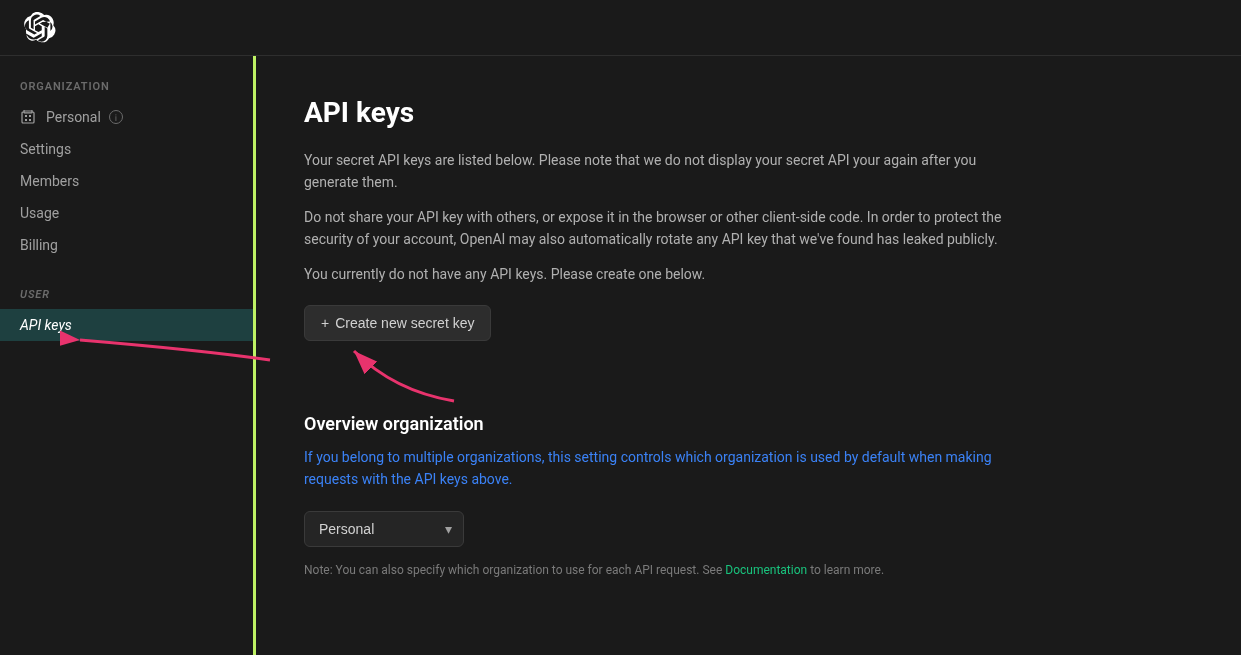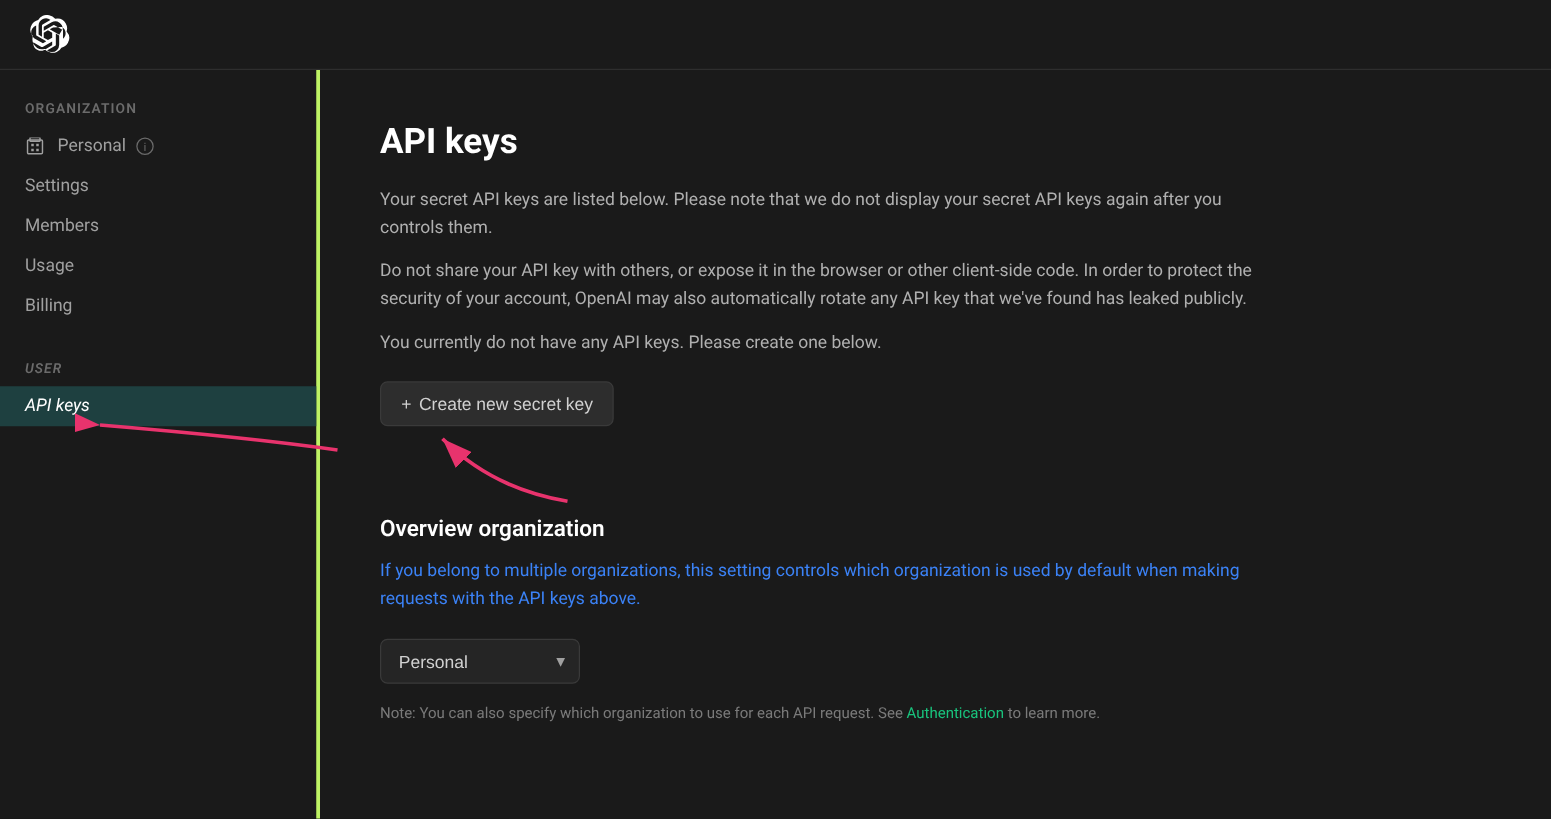--- a/index.html
+++ b/index.html
@@ -253,21 +253,21 @@
       <div class="sidebar-item active">
         <span>API keys</span>
       </div>
     </div>
   </aside>
 
   <main class="content">
     <h1 class="page-title">API keys</h1>
 
     <div class="description-block">
-      <p>Your secret API keys are listed below. Please note that we do not display your secret API keys again after you controls them.</p>
+      <p>Your secret API keys are listed below. Please note that we do not display your secret API your again after you generate them.</p>
       <p>Do not share your API key with others, or expose it in the browser or other client-side code. In order to protect the security of your account, OpenAI may also automatically rotate any API key that we've found has leaked publicly.</p>
       <p>You currently do not have any API keys. Please create one below.</p>
     </div>
 
     
     <div style="position: relative; display: inline-block; margin-bottom: 36px;">
       <button class="create-key-btn">
         <span>+</span>
         <span>Create new secret key</span>
       </button>
@@ -288,21 +288,21 @@
       <p class="section-description">If you belong to multiple organizations, this setting controls which organization is used by default when making requests with the API keys above.</p>
 
       <div class="org-select-wrapper">
         <select class="org-select">
           <option>Personal</option>
         </select>
         <span class="org-select-chevron">▾</span>
       </div>
 
       <p class="note-text">
-        <span>Note: You can also specify which organization to use for each API request. See </span><a class="note-link">Authentication</a><span> to learn more.</span>
+        <span>Note: You can also specify which organization to use for each API request. See </span><a class="note-link">Documentation</a><span> to learn more.</span>
       </p>
     </div>
 
     
     <svg style="position:fixed; left: 60px; top: 300px; pointer-events:none; z-index:10;" width="220" height="80">
       <defs>
         <marker id="arrowhead2" markerWidth="8" markerHeight="6" refX="0" refY="3" orient="auto">
           <polygon points="8 0, 0 3, 8 6" fill="#e8336d"></polygon>
         </marker>
       </defs>

